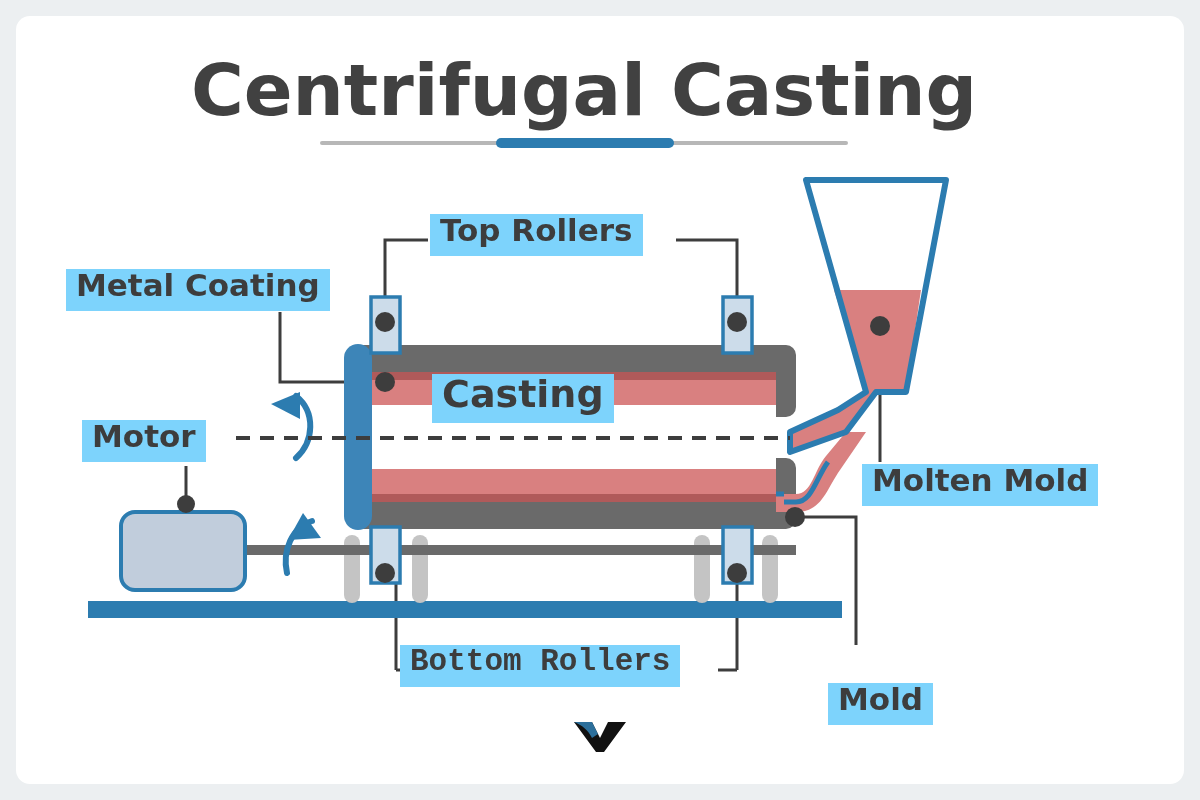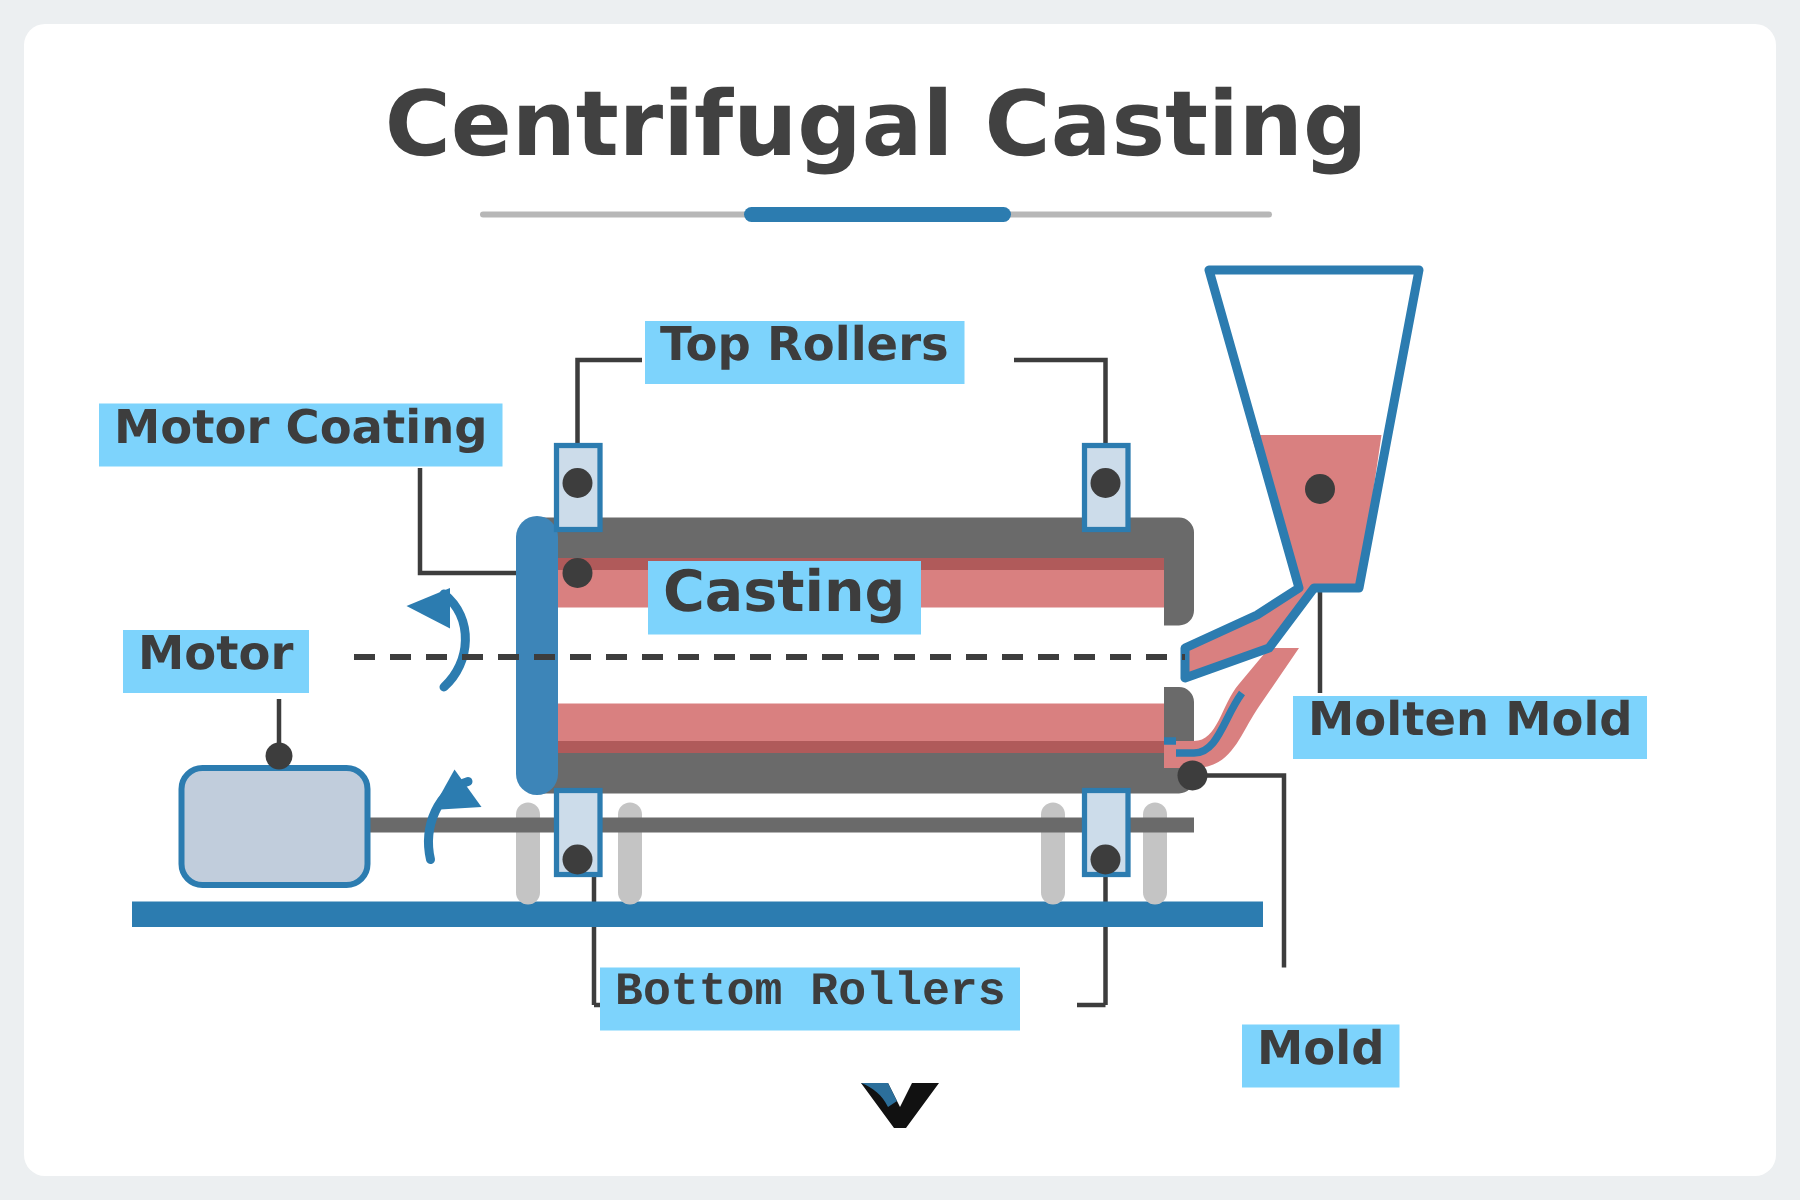--- a/index.html
+++ b/index.html
@@ -23,21 +23,21 @@
     height: 768px;
     background: #ffffff;
     border-radius: 14px;
   }
   #title {
     position: absolute;
     left: 0;
     top: 48px;
     width: 1168px;
     text-align: center;
-    font-size: 60px;
+    font-size: 72px;
     font-weight: bold;
     color: #414141;
     letter-spacing: 0px;
     font-family: "DejaVu Sans", sans-serif;
   }
   .divider-wrap {
     position: absolute;
     left: 320px;
     top: 136px;
     width: 528px;
@@ -198,21 +198,21 @@
     </g>
 
     <circle cx="385" cy="382" r="10" fill="#3d3d3d"></circle>
     <circle cx="795" cy="517" r="10" fill="#3d3d3d"></circle>
 
     <line x1="236" y1="438" x2="790" y2="438" stroke="#3d3d3d" stroke-width="4" stroke-dasharray="14 10"></line>
 
   </svg>
 
   <div class="lbl" id="lbl-top-rollers">Top Rollers</div>
-  <div class="lbl" id="lbl-mold-coating">Motor Coating</div>
+  <div class="lbl" id="lbl-mold-coating">Metal Coating</div>
   <div class="lbl" id="lbl-casting">Casting</div>
   <div class="lbl" id="lbl-motor">Motor</div>
   <div class="lbl" id="lbl-molten-metal">Molten Mold</div>
   <div class="lbl" id="lbl-bottom-rollers">Bottom Rollers</div>
   <div class="lbl" id="lbl-mold">Mold</div>
 
   <svg id="logo" viewBox="0 0 64 42">
     <path d="M 6 10 L 24 10 L 32 26 L 40 10 L 58 10 L 36 40 L 28 40 Z" fill="#111111"></path>
     <path d="M 6 10 L 24 10 L 30 22 L 24 26 C 20 18 14 13 6 10 Z" fill="#2c6f9b"></path>
   </svg>

